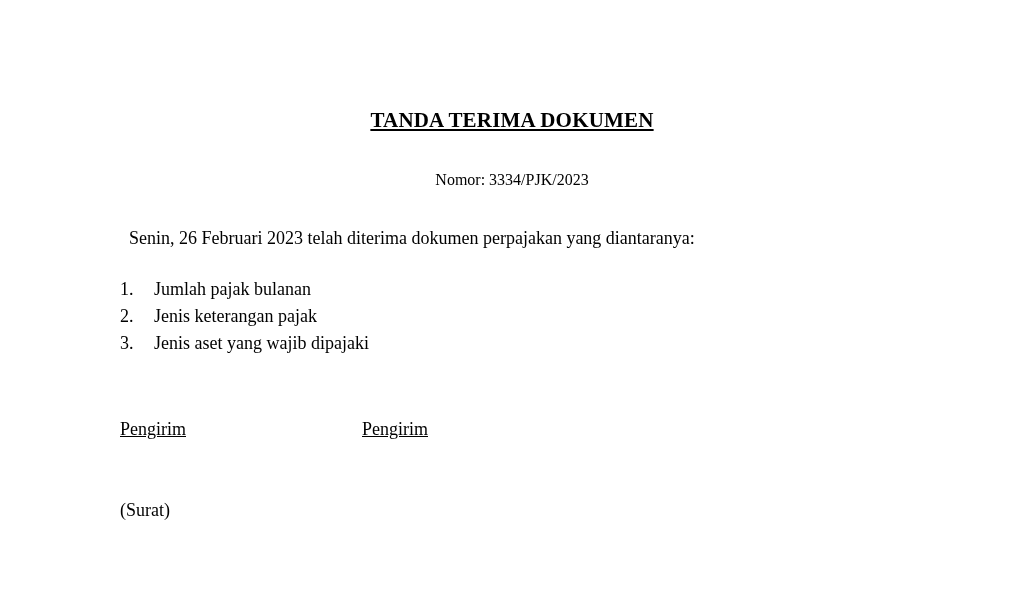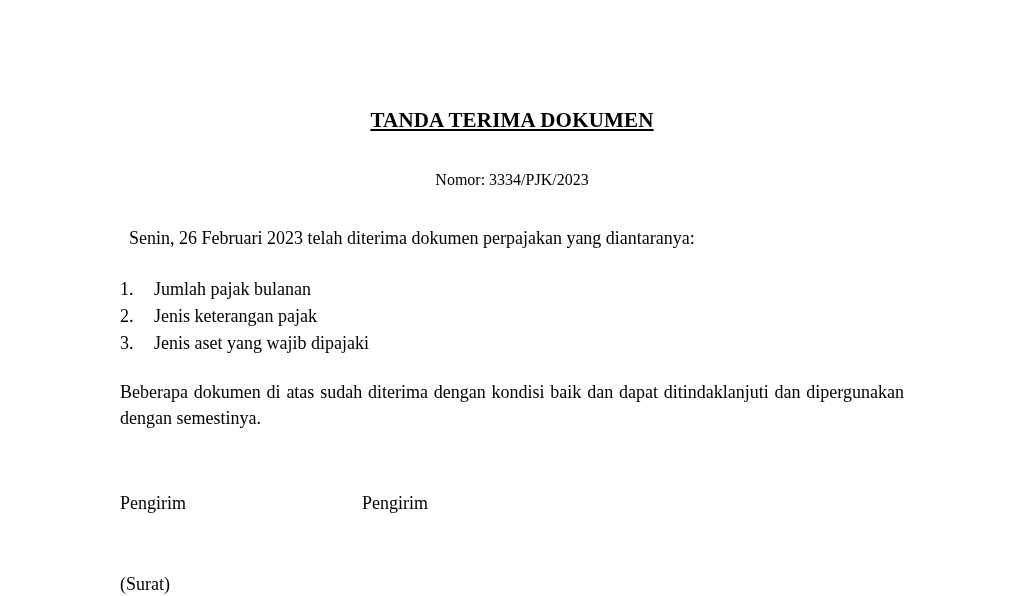--- a/index.html
+++ b/index.html
@@ -66,20 +66,21 @@
     padding-top: 22px;
     text-align: justify;
     line-height: 1.45;
   }
   .sign-row {
     display: flex;
     font-size: 18px;
   }
   .sign-row.labels {
     padding-top: 62px;
+    text-decoration: underline;
   }
   .sign-row.names {
     padding-top: 60px;
   }
   .sign-col {
     width: 242px;
   }
 </style>
 </head>
 <body>
@@ -100,21 +101,20 @@
     <li>
       <span class="num">2.</span>
       <span>Jenis keterangan pajak</span>
     </li>
     <li>
       <span class="num">3.</span>
       <span>Jenis aset yang wajib dipajaki</span>
     </li>
   </ul>
 
-  <p class="closing">Beberapa dokumen di atas sudah diterima dengan kondisi baik dan dapat ditindaklanjuti dan dipergunakan dengan semestinya.</p>
 
   <div class="sign-row labels">
     <div class="sign-col">Pengirim</div>
     <div class="sign-col">Pengirim</div>
   </div>
 
   <div class="sign-row names">
     <div class="sign-col">(Surat)</div>
   </div>
 

